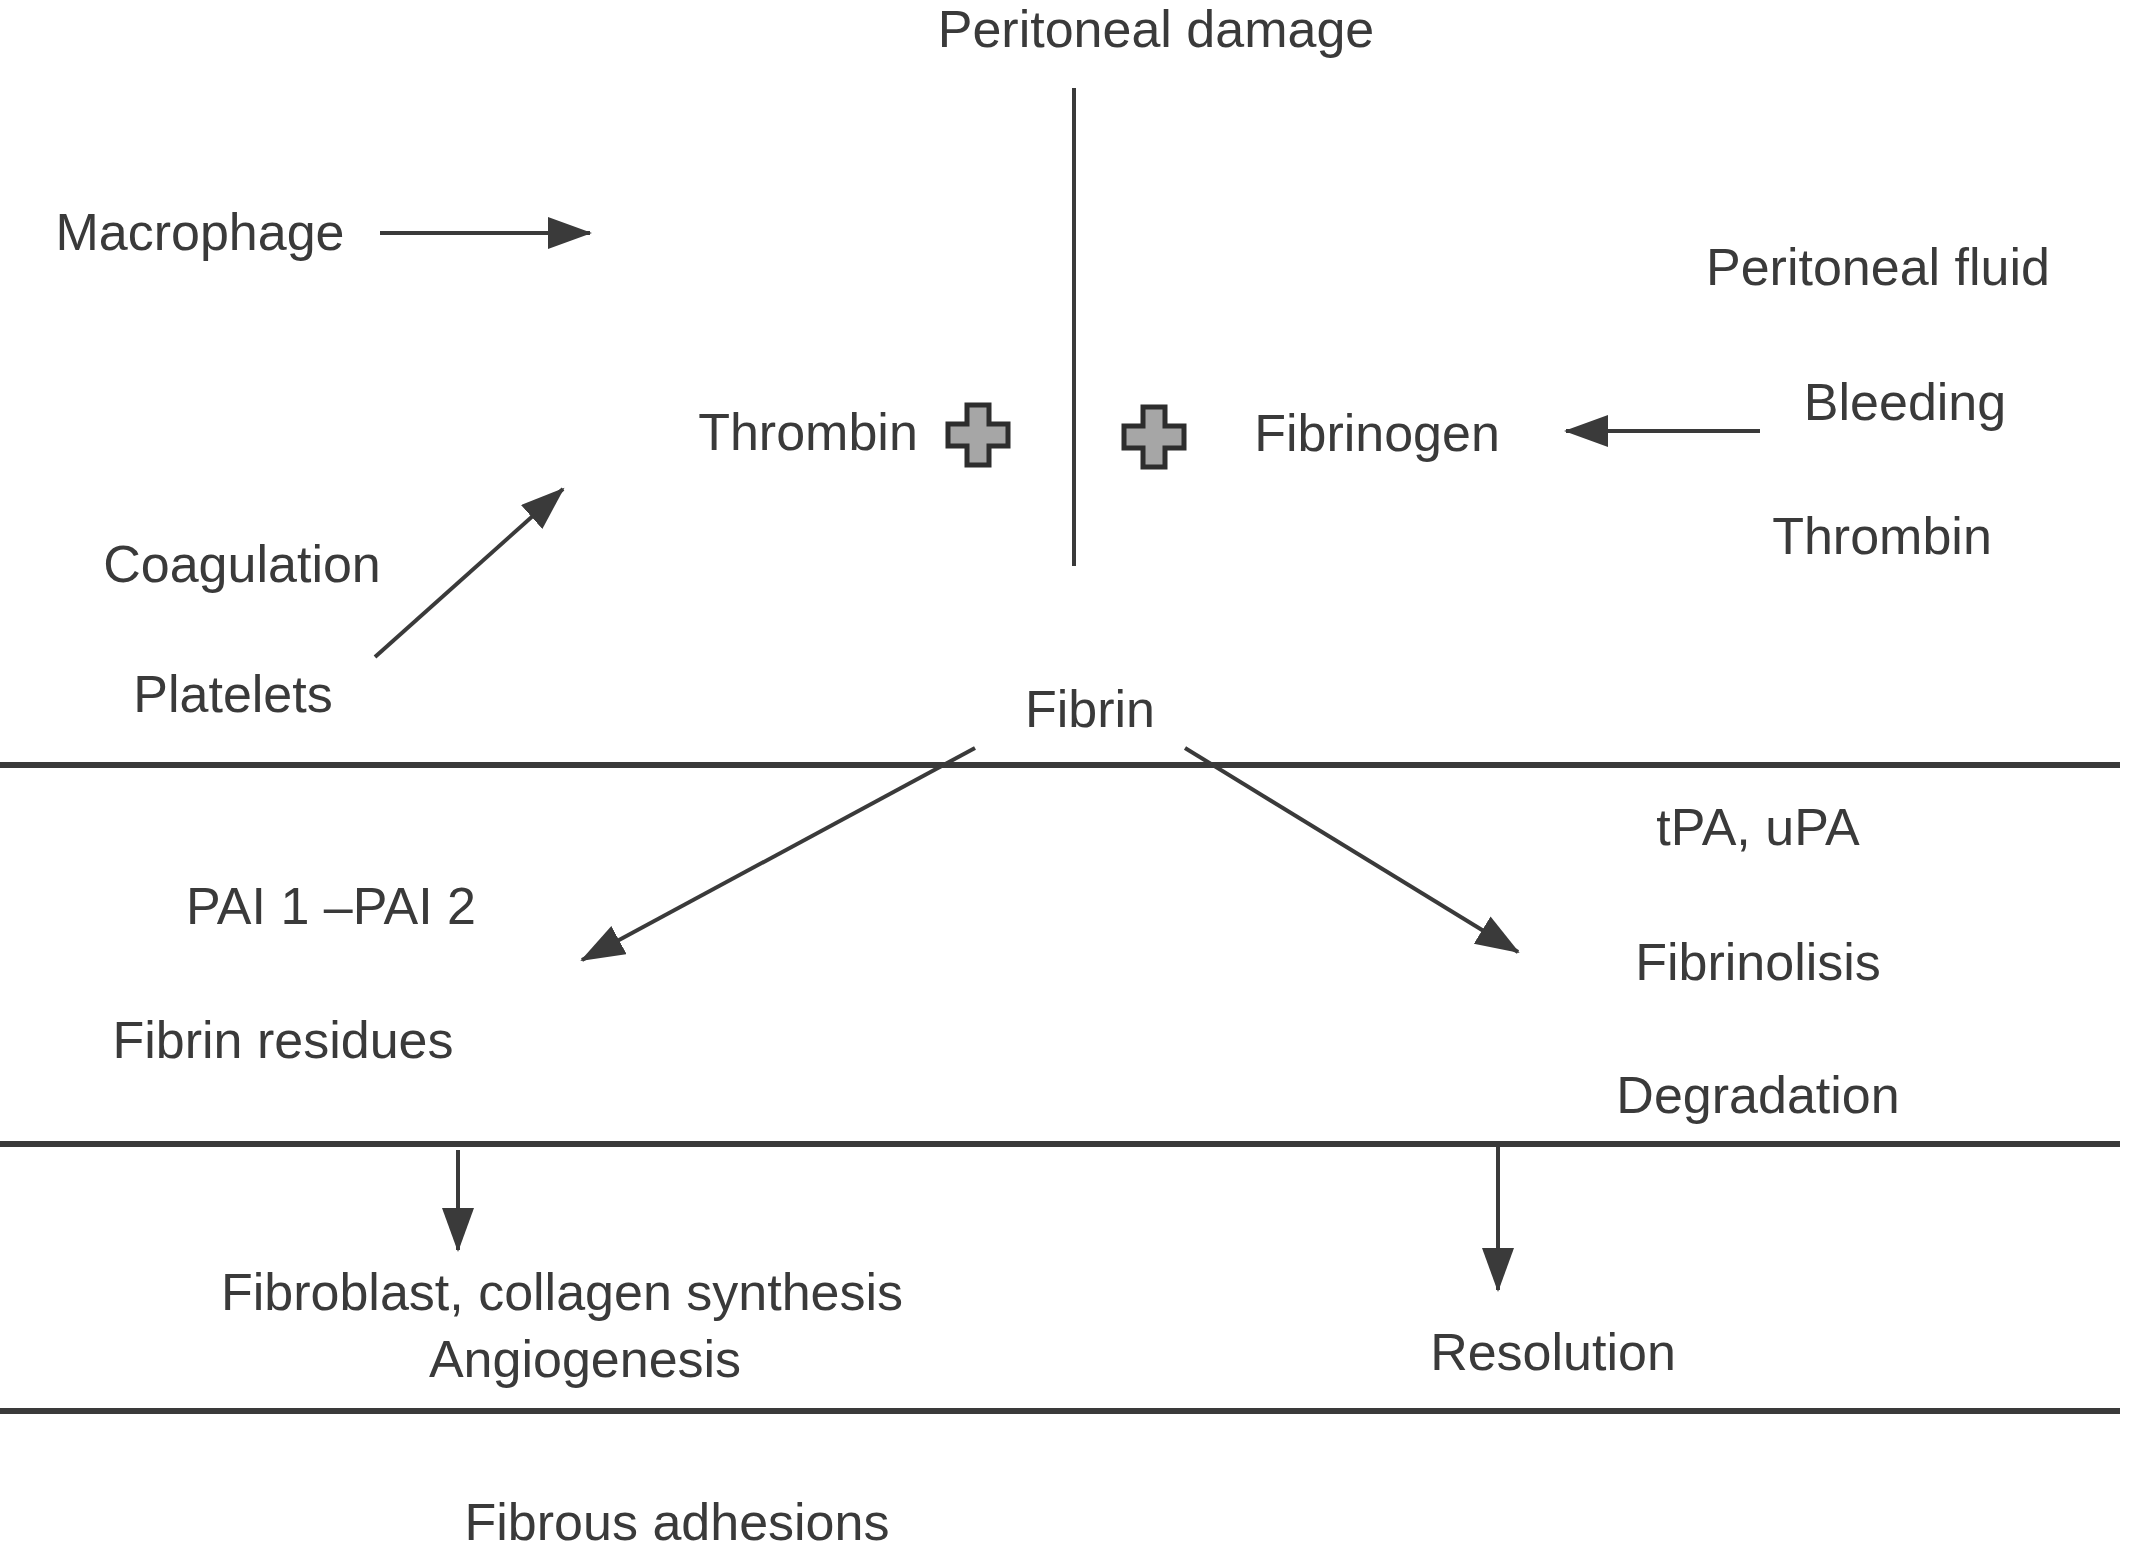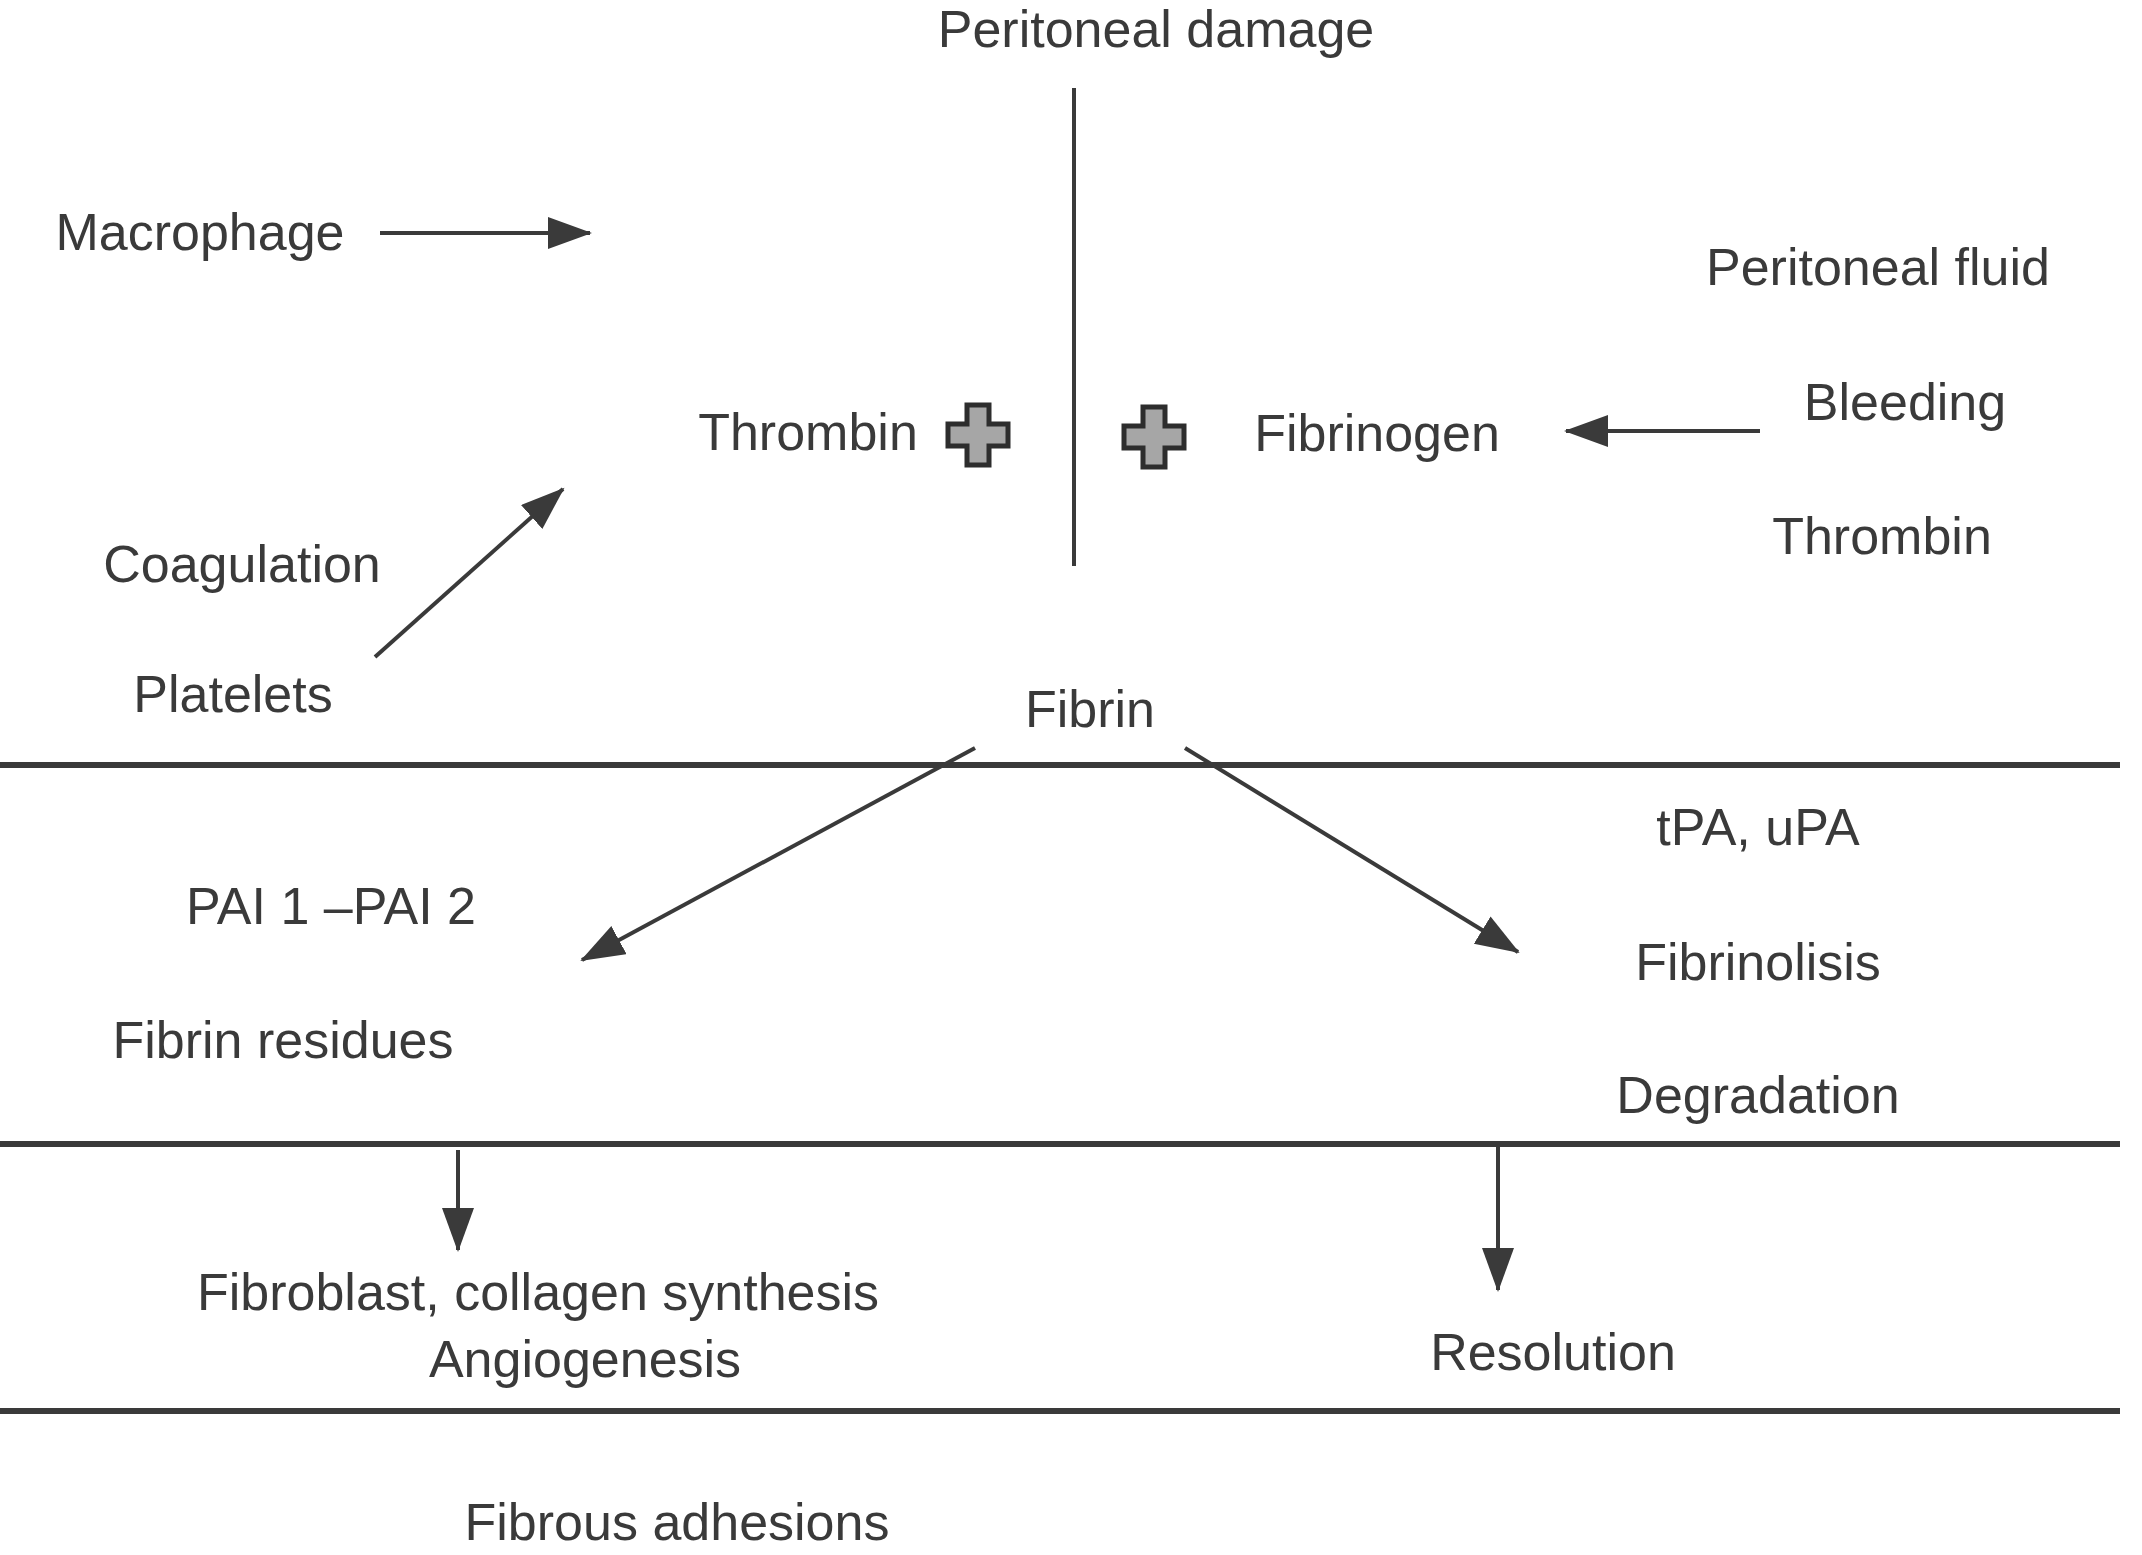--- a/index.html
+++ b/index.html
@@ -96,18 +96,18 @@
   <div class="label" style="left:1905px;top:403px;">Bleeding</div>
   <div class="label" style="left:1882px;top:537px;">Thrombin</div>
   <div class="label" style="left:242px;top:565px;">Coagulation</div>
   <div class="label" style="left:233px;top:695px;">Platelets</div>
   <div class="label" style="left:1090px;top:710px;">Fibrin</div>
   <div class="label" style="left:331px;top:907px;">PAI 1 –PAI 2</div>
   <div class="label" style="left:283px;top:1041px;">Fibrin residues</div>
   <div class="label" style="left:1758px;top:828px;">tPA, uPA</div>
   <div class="label" style="left:1758px;top:963px;">Fibrinolisis</div>
   <div class="label" style="left:1758px;top:1096px;">Degradation</div>
-  <div class="label" style="left:538px;top:1293px;text-align:right;">Fibroblast, collagen synthesis</div>
+  <div class="label" style="left:562px;top:1293px;text-align:right;">Fibroblast, collagen synthesis</div>
   <div class="label" style="left:585px;top:1360px;">Angiogenesis</div>
   <div class="label" style="left:1553px;top:1353px;">Resolution</div>
   <div class="label" style="left:677px;top:1523px;text-align:right;">Fibrous adhesions</div>
 
 </div>
 
 </body></html>

